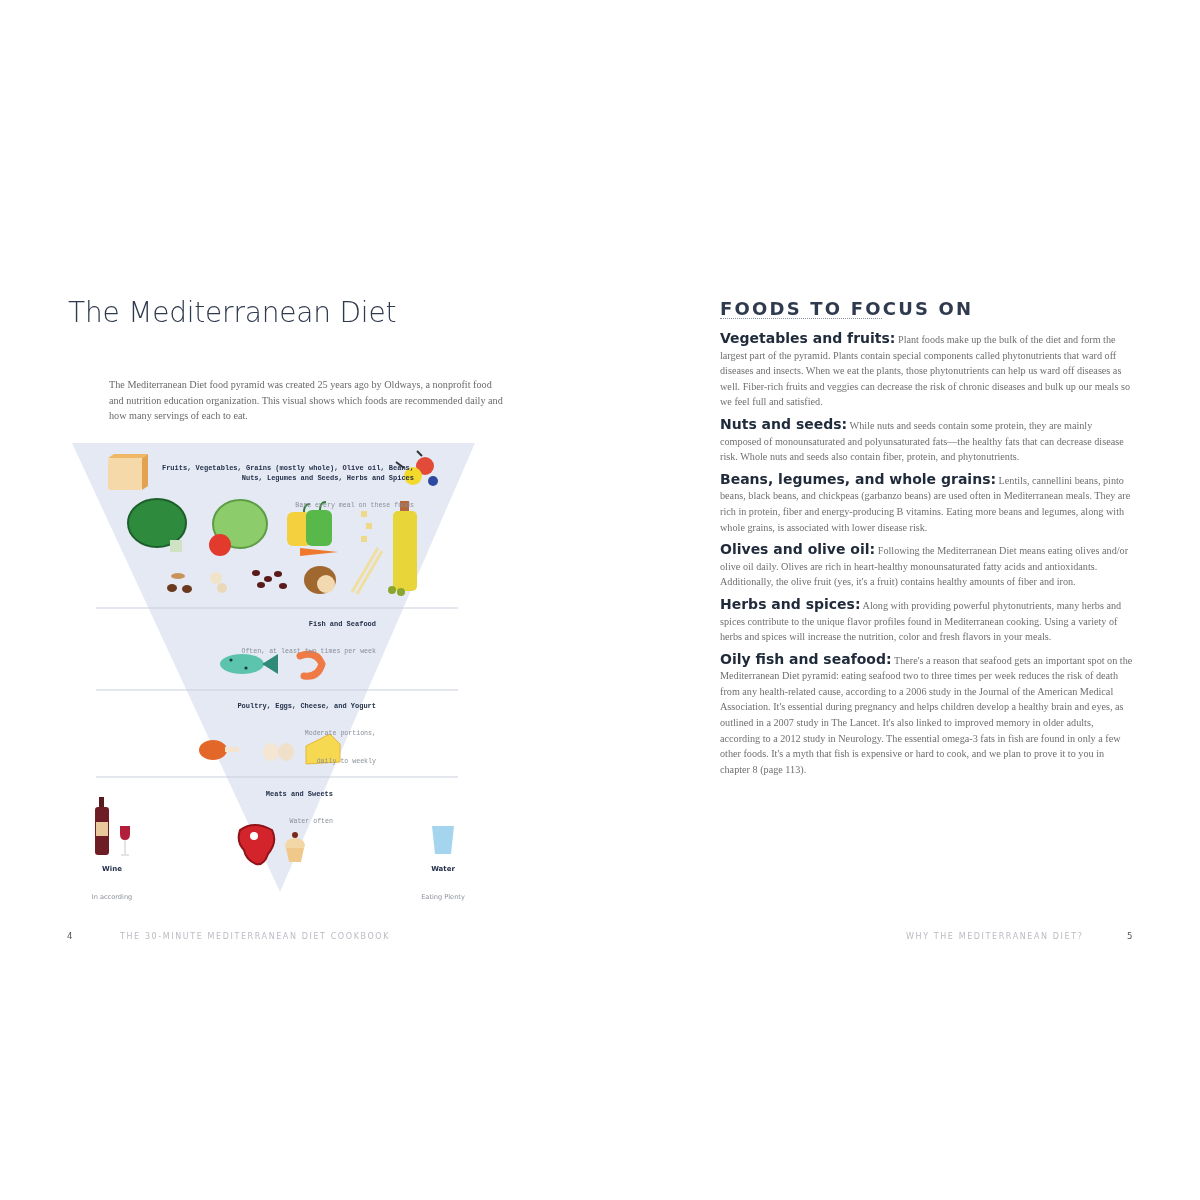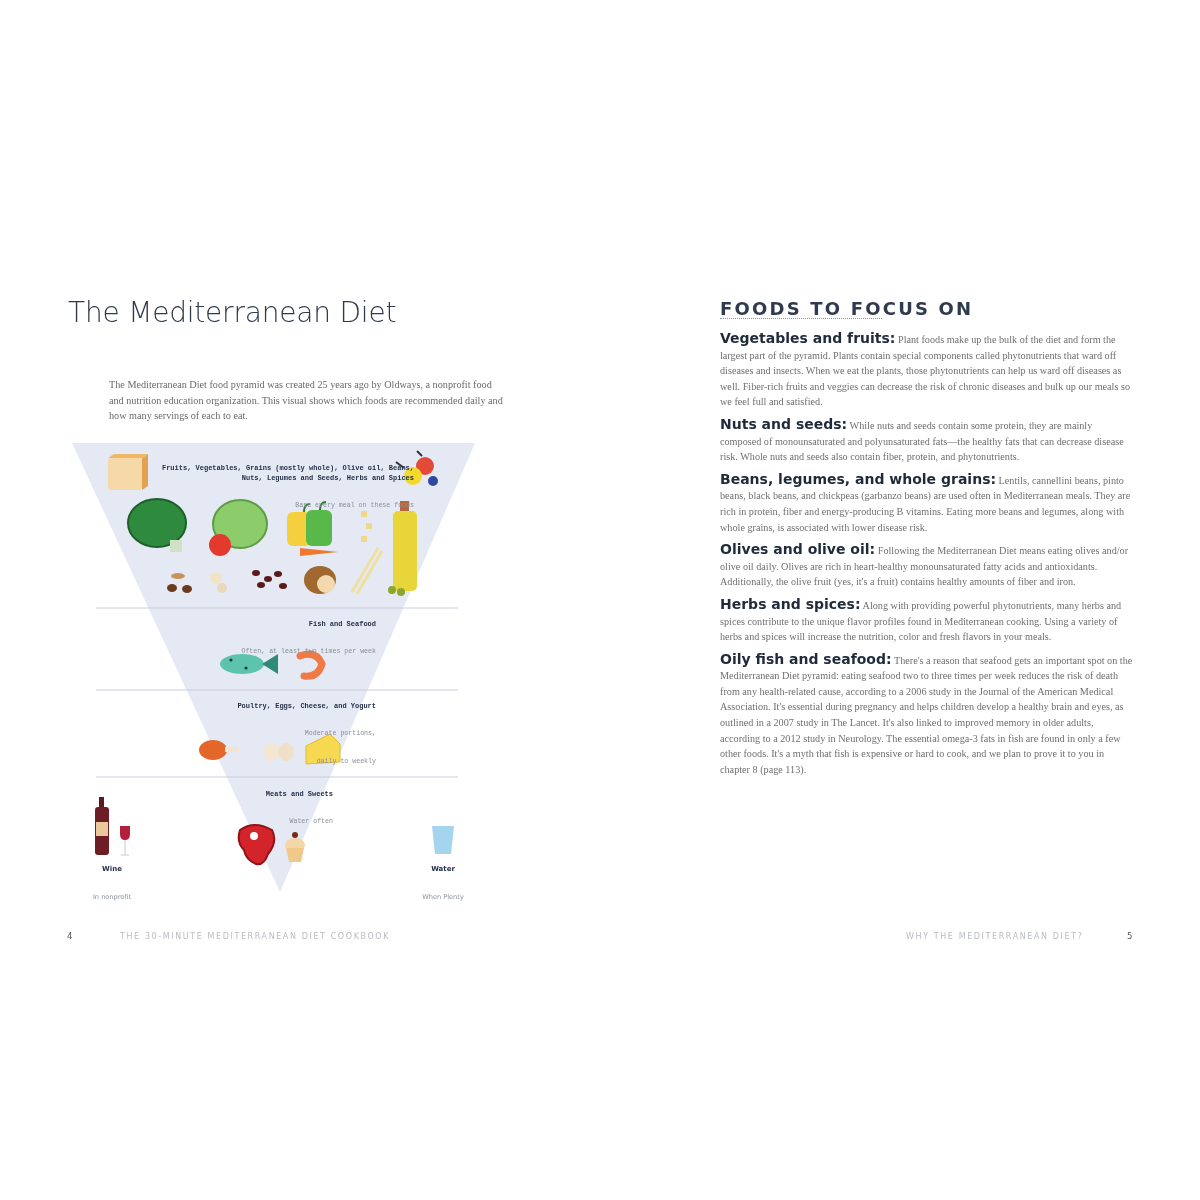--- a/index.html
+++ b/index.html
@@ -172,25 +172,25 @@
       <span class="tier-sub">daily to weekly</span>
     </div>
 
     <div class="tier-label" style="left:213px; top:789px; width:120px;">
       <span>Meats and Sweets</span>
       <span class="tier-sub">Water often</span>
     </div>
 
     <div class="side-label" style="left:72px; top:864px;">
       <span>Wine</span>
-      <span class="tier-sub">In nonprofit</span>
+      <span class="tier-sub">In according</span>
     </div>
     <div class="side-label" style="left:403px; top:864px;">
       <span>Water</span>
-      <span class="tier-sub">When Plenty</span>
+      <span class="tier-sub">Eating Plenty</span>
     </div>
   </div>
 
   <div class="folio" style="left:67px;">4</div>
   <div class="footer" style="left:120px;text-align:right;">THE 30-MINUTE MEDITERRANEAN DIET COOKBOOK</div>
 </div>
 
 <div class="page right">
   <div class="heading">FOODS TO FOCUS ON</div>
   <div class="heading-rule"></div>

